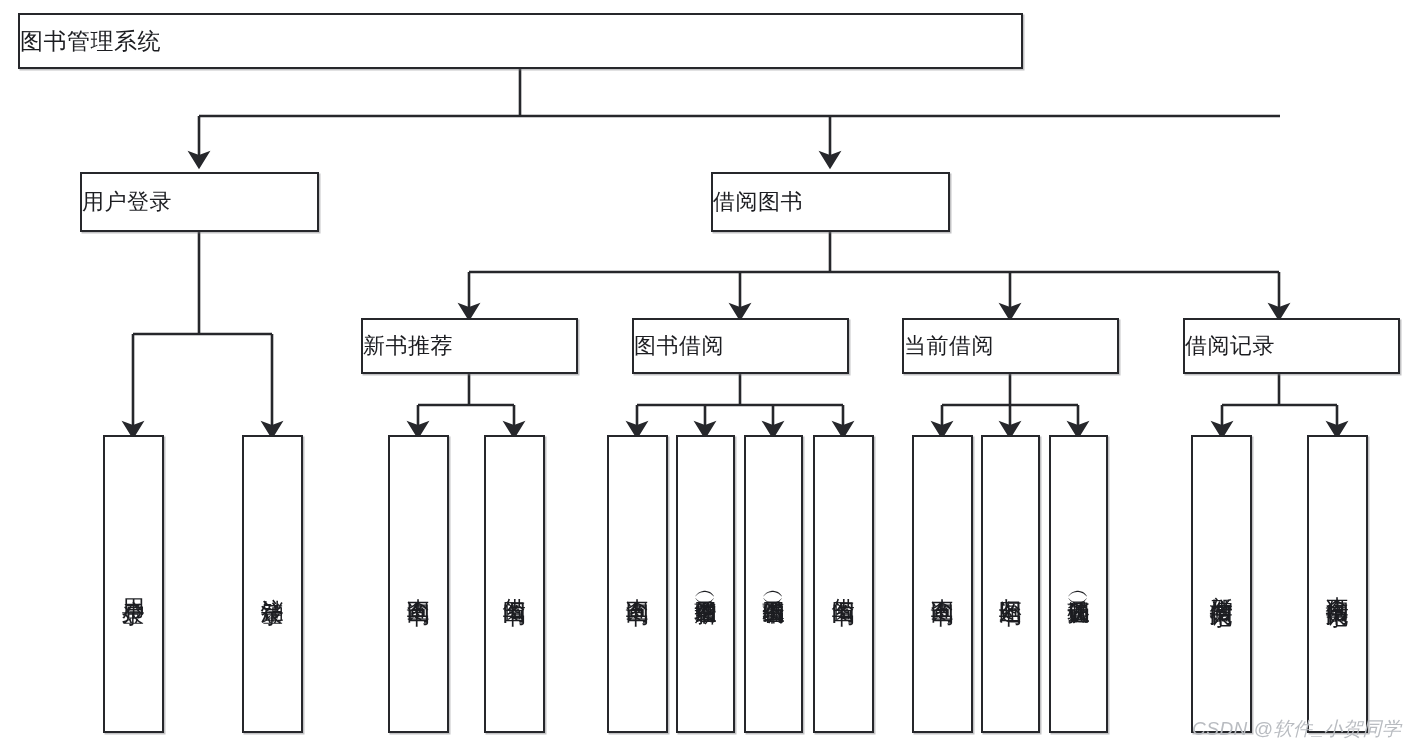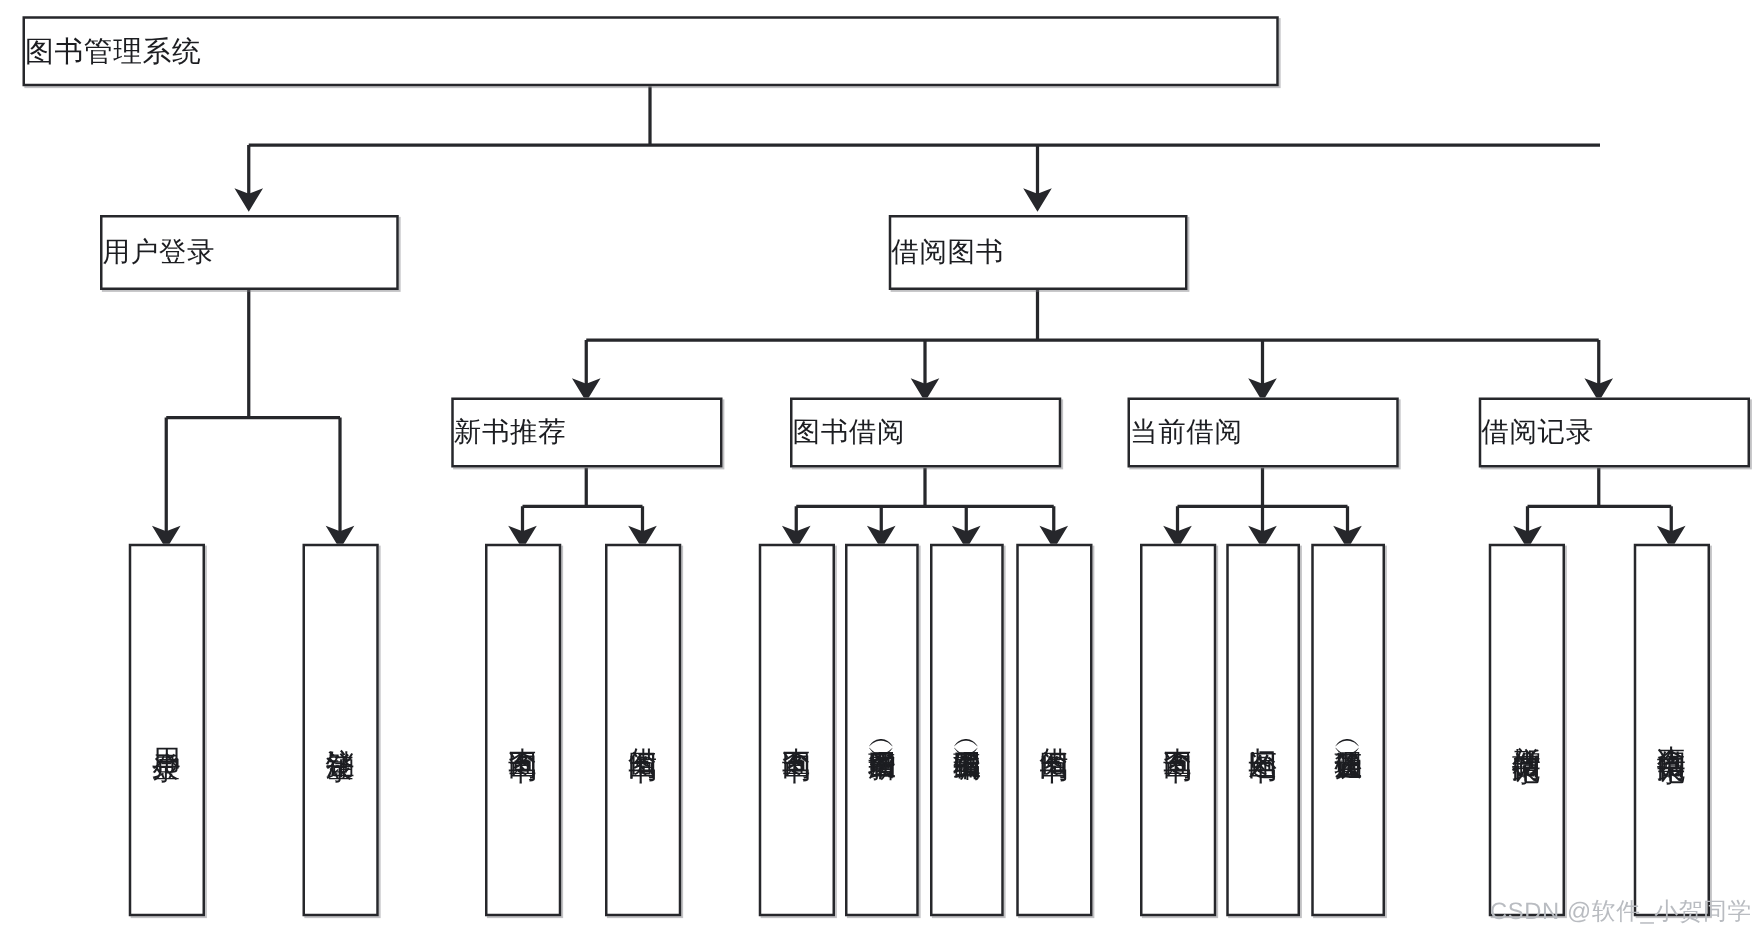--- a/index.html
+++ b/index.html
@@ -197,15 +197,15 @@
   </div>
 
   <div class="node vert" style="left:1191px; top:435px; width:61px; height:298px;">
     <span class="label">新增借阅记录</span>
   </div>
 
   <div class="node vert" style="left:1307px; top:435px; width:61px; height:298px;">
     <span class="label">查询借阅记录</span>
   </div>
 
-  <div class="watermark" style="left:1192px; top:716px;">CSDN @软件_小贺同学</div>
+  <div class="watermark" style="left:1192px; top:716px;font-style:italic;">CSDN @软件_小贺同学</div>
 
 </div>
 
 </body></html>

